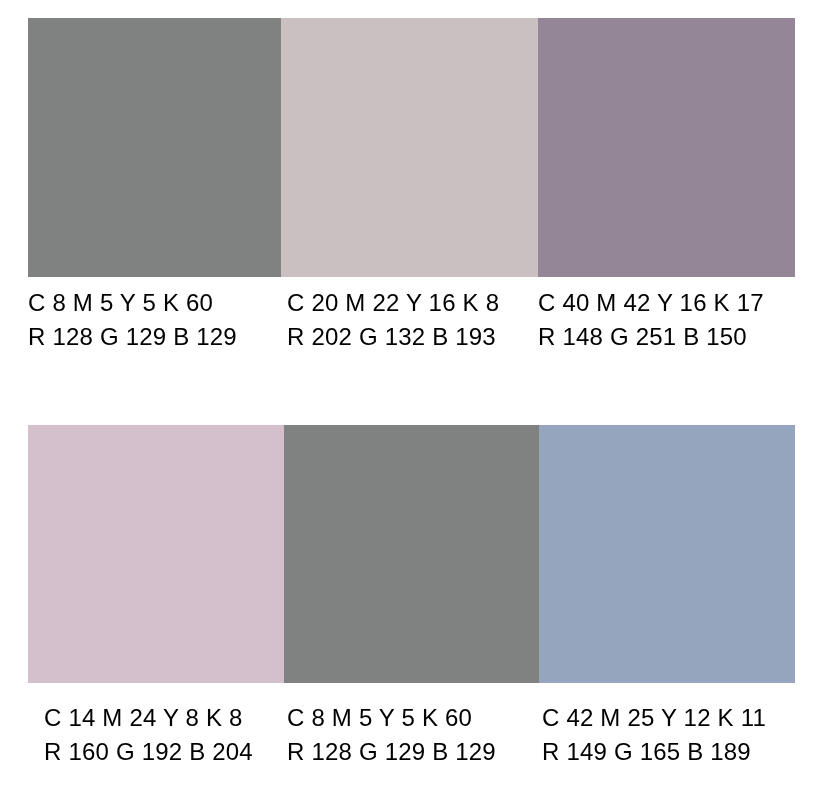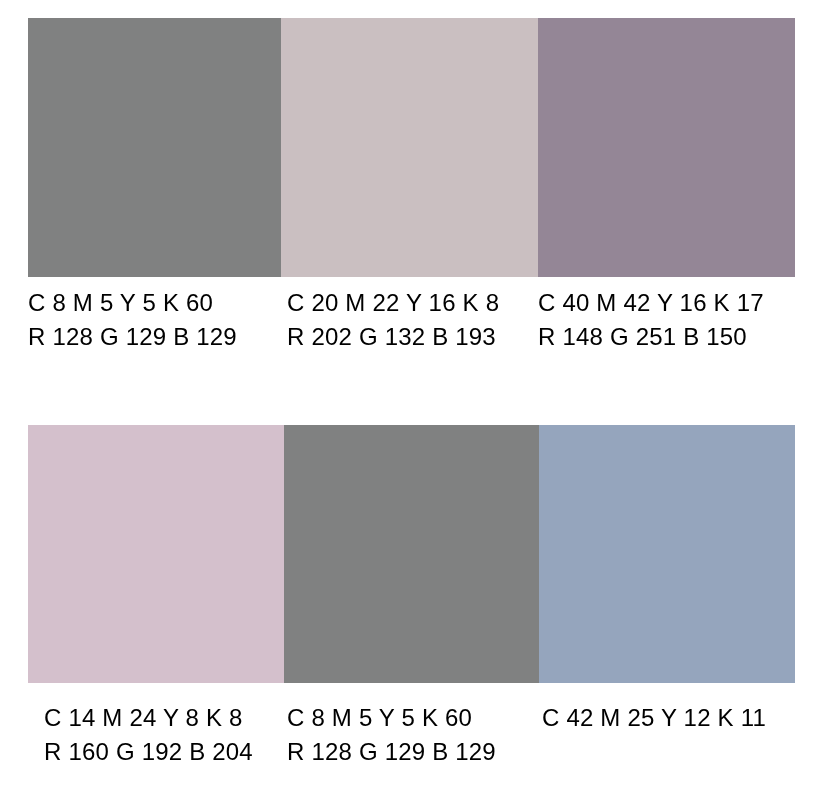--- a/index.html
+++ b/index.html
@@ -124,18 +124,19 @@
       <div class="label-group" id="lg-b-0" style="left: 44px;">
         <span class="label-line">C 14 M 24 Y 8 K 8</span>
         <span class="label-line">R 160 G 192 B 204</span>
       </div>
       <div class="label-group" id="lg-b-1" style="left: 287px;">
         <span class="label-line">C 8 M 5 Y 5 K 60</span>
         <span class="label-line">R 128 G 129 B 129</span>
       </div>
       <div class="label-group" id="lg-b-2" style="left: 542px;">
         <span class="label-line">C 42 M 25 Y 12 K 11</span>
+        <span class="label-line">R 149 G 165 B 189</span>
       </div>
     </div>
 
   </div>
 
 </div>
 
 </body></html>

